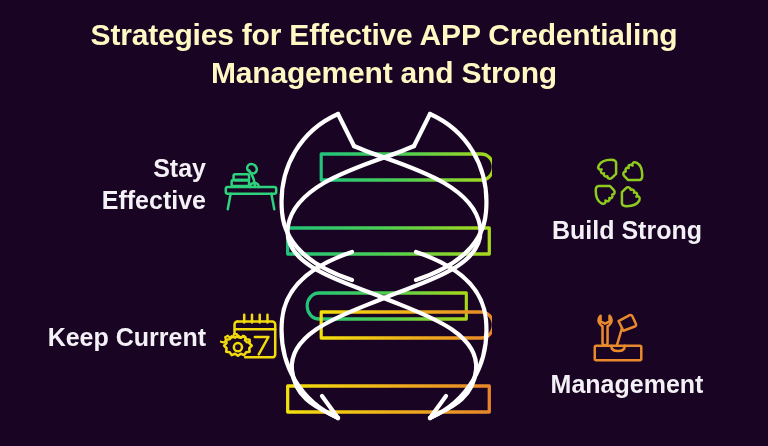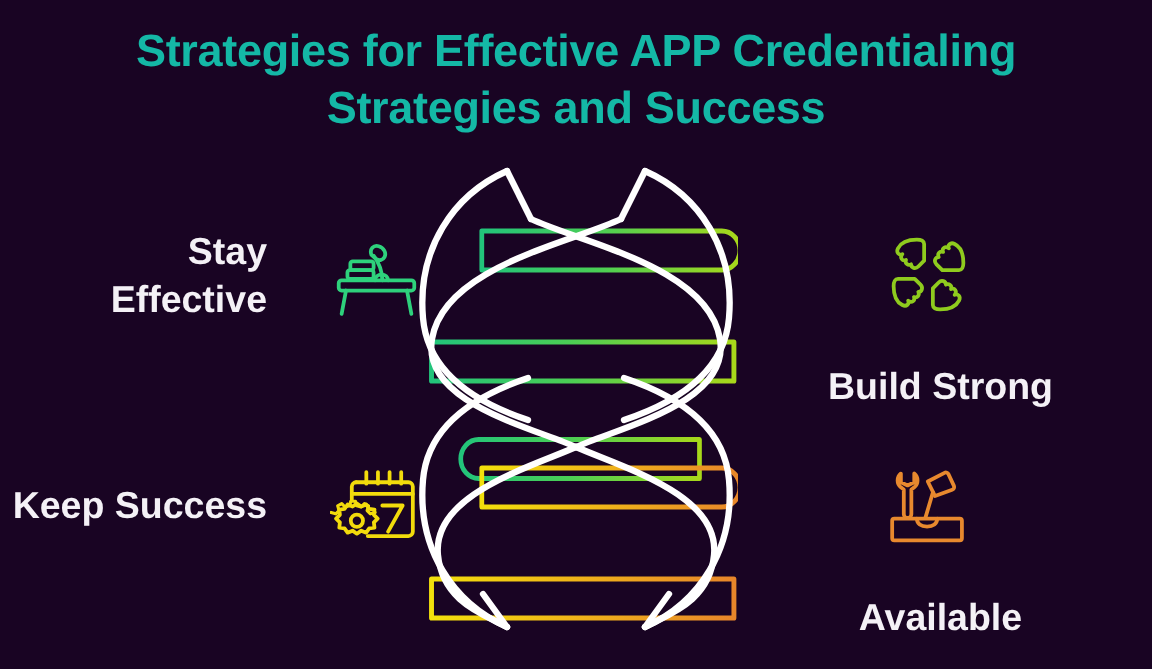--- a/index.html
+++ b/index.html
@@ -24,33 +24,32 @@
 
   
   #title-block {
     position: absolute;
     top: 16px;
     left: 0;
     width: 768px;
     text-align: center;
   }
   #title-block .title-line {
-    color: #14b8a6;
+    color: #fef9c3;
     font-size: 30px;
     font-weight: bold;
     line-height: 38px;
     letter-spacing: -0.2px;
   }
 
   
   .label-block {
     position: absolute;
     display: flex;
     align-items: center;
-    gap: 28px;
   }
   .label-text {
     color: #f4f1f6;
     font-size: 25px;
     font-weight: bold;
     line-height: 32px;
     white-space: nowrap;
   }
   .label-text .lt-line { display: block; }
 
@@ -83,21 +82,21 @@
     height: 316px;
   }
 </style>
 </head>
 <body>
 
 <div id="infographic">
 
   <div id="title-block">
     <div class="title-line">Strategies for Effective APP Credentialing</div>
-    <div class="title-line">Strategies and Success</div>
+    <div class="title-line">Management and Strong</div>
   </div>
 
   <div class="label-block label-left" id="block-stay-organized">
     <div class="label-text">
       <span class="lt-line">Stay</span>
       <span class="lt-line">Effective</span>
     </div>
     <svg class="icon-box" viewBox="0 0 64 64">
       <g fill="none" stroke="#2ed17c" stroke-width="2.6" stroke-linecap="round" stroke-linejoin="round">
 
@@ -112,21 +111,21 @@
         <path d="M36 35 C36 28 33 22 30 18"></path>
         <path d="M28.5 17.5 C27 13.5 30 10.5 33.5 11.5 C37 12.5 39 16 37.5 19 C36.5 21 34 21.5 32 20.5 Z"></path>
 
         <path d="M31 35 C31 32.5 33 31 35.5 31 C38 31 40 32.5 40 35"></path>
       </g>
     </svg>
   </div>
 
   <div class="label-block label-left" id="block-keep-current">
     <div class="label-text">
-      <span class="lt-line">Keep Success</span>
+      <span class="lt-line">Keep Current</span>
     </div>
     <svg class="icon-box" viewBox="0 0 64 64">
       <g fill="none" stroke="#f2db0c" stroke-width="2.6" stroke-linecap="round" stroke-linejoin="round">
 
         <path d="M18 16 H54 A3 3 0 0 1 57 19 V50 A3 3 0 0 1 54 53 H26"></path>
         <path d="M18 16 A3 3 0 0 0 15 19 V28"></path>
 
         <path d="M25 9 V17"></path>
         <path d="M33 9 V17"></path>
         <path d="M41 9 V17"></path>
@@ -177,21 +176,21 @@
         <path d="M24 41 C24 44.5 26.8 46.5 31 46.5 C35.2 46.5 38 44.5 38 41"></path>
 
         <path d="M13 10 C10 12.5 10 17 13 19.5 L15 21 L15 38 A2.6 2.6 0 0 0 20.2 38 L20.2 21 L22.2 19.5 C25.2 17 25.2 12.5 22.2 10 L22.2 16 L17.6 18.2 L13 16 Z"></path>
 
         <path d="M31.5 15.5 L43 9.5 A2 2 0 0 1 45.8 10.6 L49.5 18.5 A2 2 0 0 1 48.3 21.2 L36.5 25.5 Z"></path>
 
         <path d="M35 23 L30 40"></path>
       </g>
     </svg>
     <div class="label-text">
-      <span class="lt-line">Available</span>
+      <span class="lt-line">Management</span>
     </div>
   </div>
 
   <svg id="helix-figure" viewBox="0 0 216 316">
     <defs>
       <linearGradient id="gradTop" x1="0" y1="0" x2="1" y2="0">
         <stop offset="0%" stop-color="#22c47b"></stop>
         <stop offset="45%" stop-color="#4ace55"></stop>
         <stop offset="100%" stop-color="#a8d81a"></stop>
       </linearGradient>

